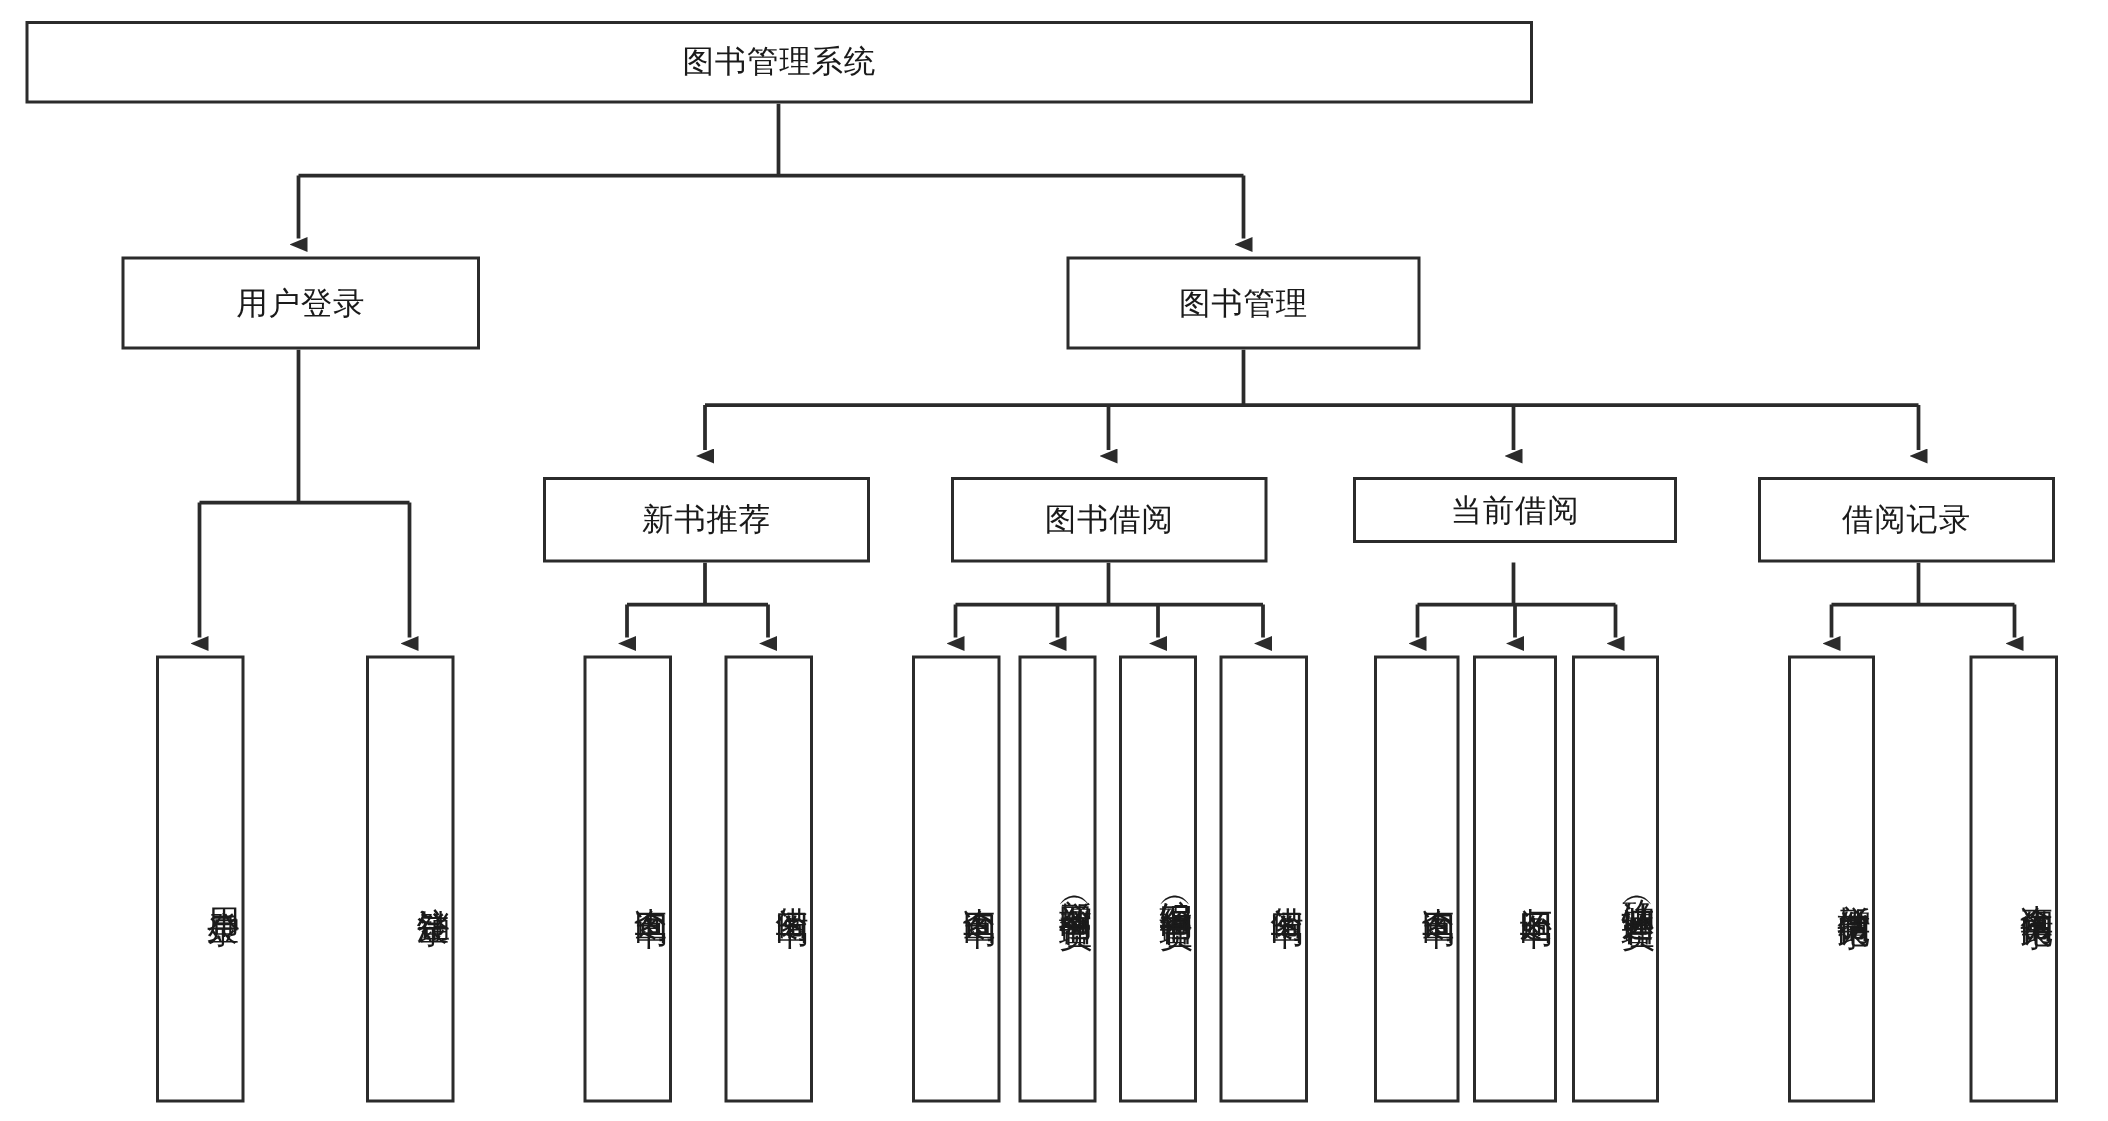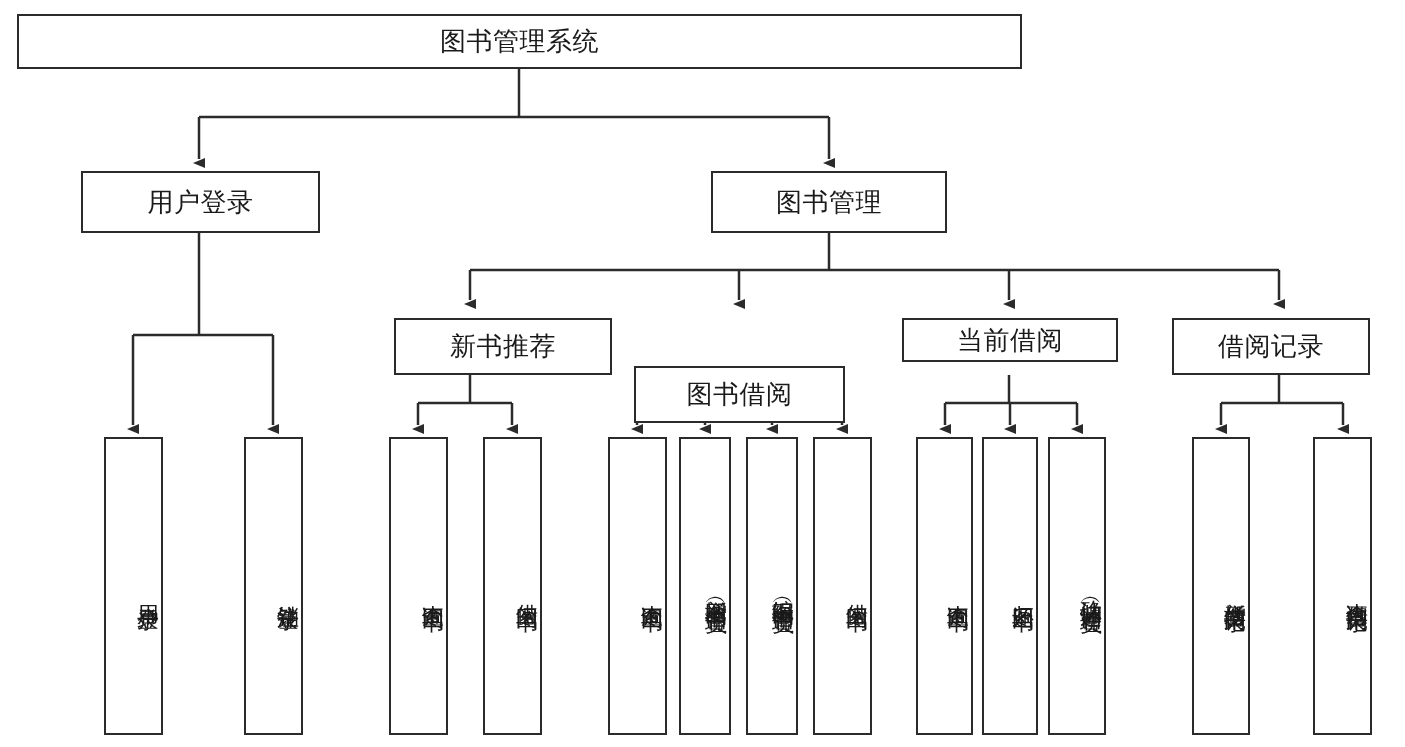--- a/index.html
+++ b/index.html
@@ -29,21 +29,21 @@
     box-sizing: border-box;
     border: 2px solid #2b2b2b;
     background: #ffffff;
     display: flex;
     align-items: center;
     justify-content: center;
     color: #1a1a1a;
     line-height: 1.18;
   }
   .node-box.horiz {
-    font-size: 26px;
+    font-size: 21px;
     letter-spacing: 0.5px;
   }
   .node-box.vert {
     writing-mode: vertical-rl;
     text-orientation: upright;
     font-size: 22px;
     letter-spacing: 2px;
     align-items: flex-start;
     justify-content: center;
     padding-top: 10px;
@@ -121,24 +121,24 @@
     <span>图书管理系统</span>
   </div>
 
   <div class="node-box horiz" style="left:81px; top:171px; width:239px; height:62px;">
     <span>用户登录</span>
   </div>
   <div class="node-box horiz" style="left:711px; top:171px; width:236px; height:62px;">
     <span>图书管理</span>
   </div>
 
-  <div class="node-box horiz" style="left:362px; top:318px; width:218px; height:57px;margin-left:32px;">
+  <div class="node-box horiz" style="left:362px; top:318px; width:218px; height:57px;">
     <span>新书推荐</span>
   </div>
-  <div class="node-box horiz" style="left:634px; top:318px; width:211px; height:57px;margin-top:48px;">
+  <div class="node-box horiz" style="left:634px; top:318px; width:211px; height:57px;">
     <span>图书借阅</span>
   </div>
   <div class="node-box horiz" style="left:902px; top:318px; width:216px; height:44px;">
     <span>当前借阅</span>
   </div>
   <div class="node-box horiz" style="left:1172px; top:318px; width:198px; height:57px;">
     <span>借阅记录</span>
   </div>
 
   <div class="node-box vert" style="left:104px; top:437px; width:59px; height:298px;">

